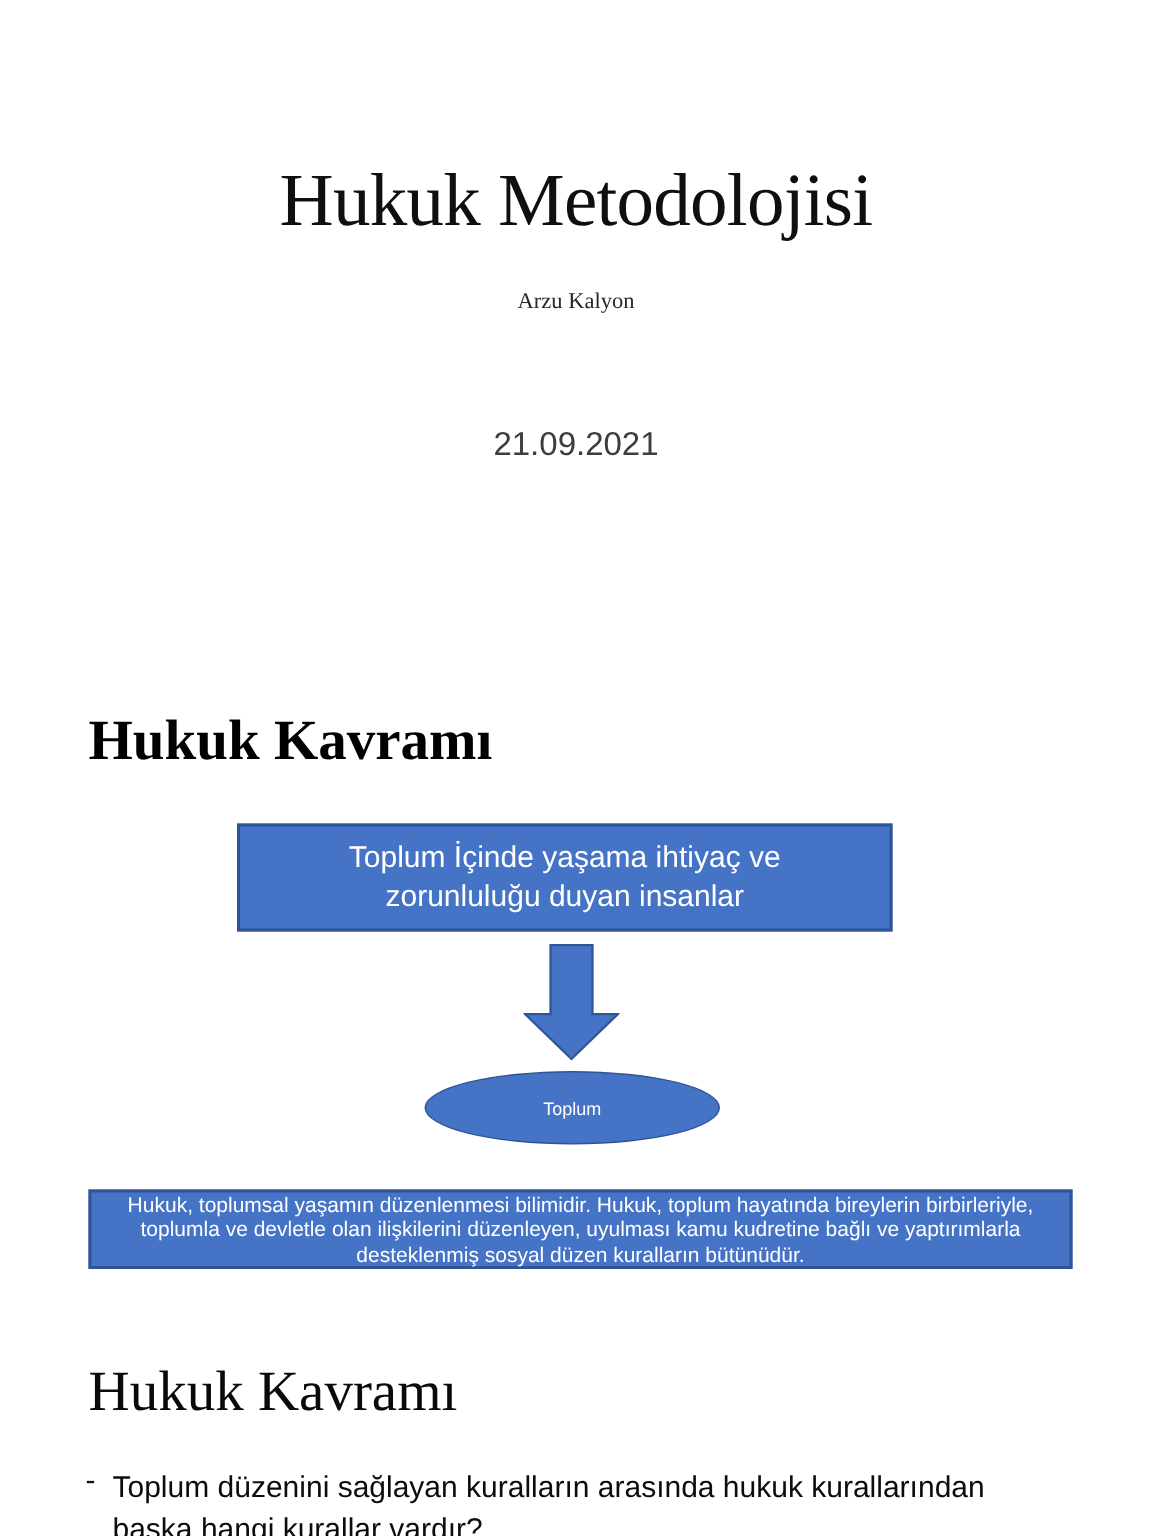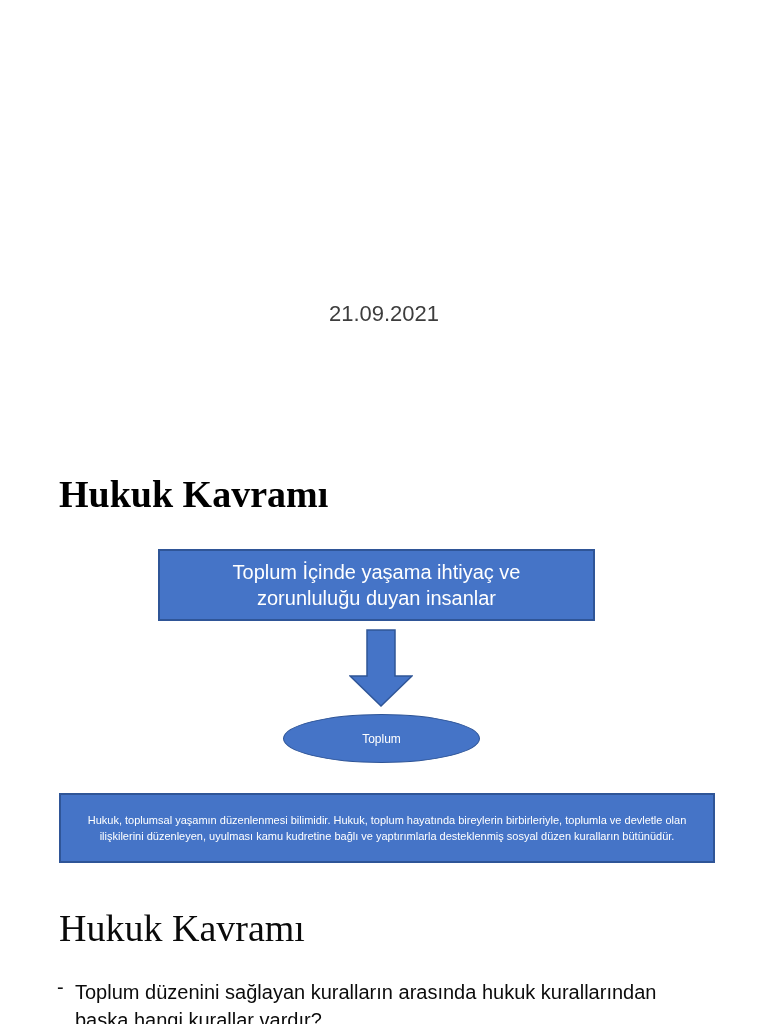--- a/index.html
+++ b/index.html
@@ -21,21 +21,21 @@
     font-size: 50px; font-weight: 400; color: #0f0f0f;
     letter-spacing: -0.5px;
   }
   .author {
     position: absolute; top: 193px; left: 0; width: 768px;
     text-align: center;
     font-family: "Liberation Serif", serif;
     font-size: 15px; color: #26262e;
   }
   .date {
-    position: absolute; top: 301px; left: 0; width: 768px;
+    position: absolute; top: 283px; left: 0; width: 768px;
     text-align: center;
     font-size: 22px; color: #3d3d3d;
   }
   
   .heading-1 {
     position: absolute; top: 472px; left: 59px;
     font-family: "Liberation Serif", serif;
     font-size: 38px; font-weight: 700; color: #000000;
   }
   .concept-box {
@@ -54,25 +54,25 @@
   .hukuk-ellipse {
     position: absolute; top: 714px; left: 283px;
     width: 197px; height: 49px;
     background: #4574C7; border: 1.5px solid #2F5597;
     border-radius: 50%;
     display: flex; align-items: center; justify-content: center;
     color: #ffffff; font-size: 12px;
   }
   .definition-banner {
     position: absolute; top: 793px; left: 59px;
-    width: 656px; height: 70px;
+    width: 656px; height: 53px;
     background: #4574C7; border: 2px solid #2F5597;
     display: flex; align-items: center; justify-content: center;
     text-align: center;
-    color: #ffffff; font-size: 11px; line-height: 16.5px;
+    color: #ffffff; font-size: 14px; line-height: 16.5px;
     padding: 1px 12px;
   }
   
   .heading-2 {
     position: absolute; top: 906px; left: 59px;
     font-family: "Liberation Serif", serif;
     font-size: 38px; font-weight: 400; color: #0a0a0a;
   }
   .bullet-item {
     position: absolute; top: 978px; left: 57px;
@@ -89,20 +89,22 @@
   .bullet-text {
     font-size: 20px; line-height: 28px;
     width: 600px;
   }
 </style>
 </head>
 <body>
 
 <div class="page">
 
+  <div class="main-title">Hukuk Metodolojisi</div>
+  <div class="author">Arzu Kalyon</div>
   <div class="date">21.09.2021</div>
 
   <div class="heading-1">Hukuk Kavramı</div>
 
   <div class="concept-box">
     <span>Toplum İçinde yaşama ihtiyaç ve zorunluluğu duyan insanlar</span>
   </div>
 
   <svg class="down-arrow" viewBox="0 0 64 78" xmlns="http://www.w3.org/2000/svg">
     <polygon points="18,1 46,1 46,47 63,47 32,77 1,47 18,47" fill="#4574C7" stroke="#2F5597" stroke-width="1.5"></polygon>

